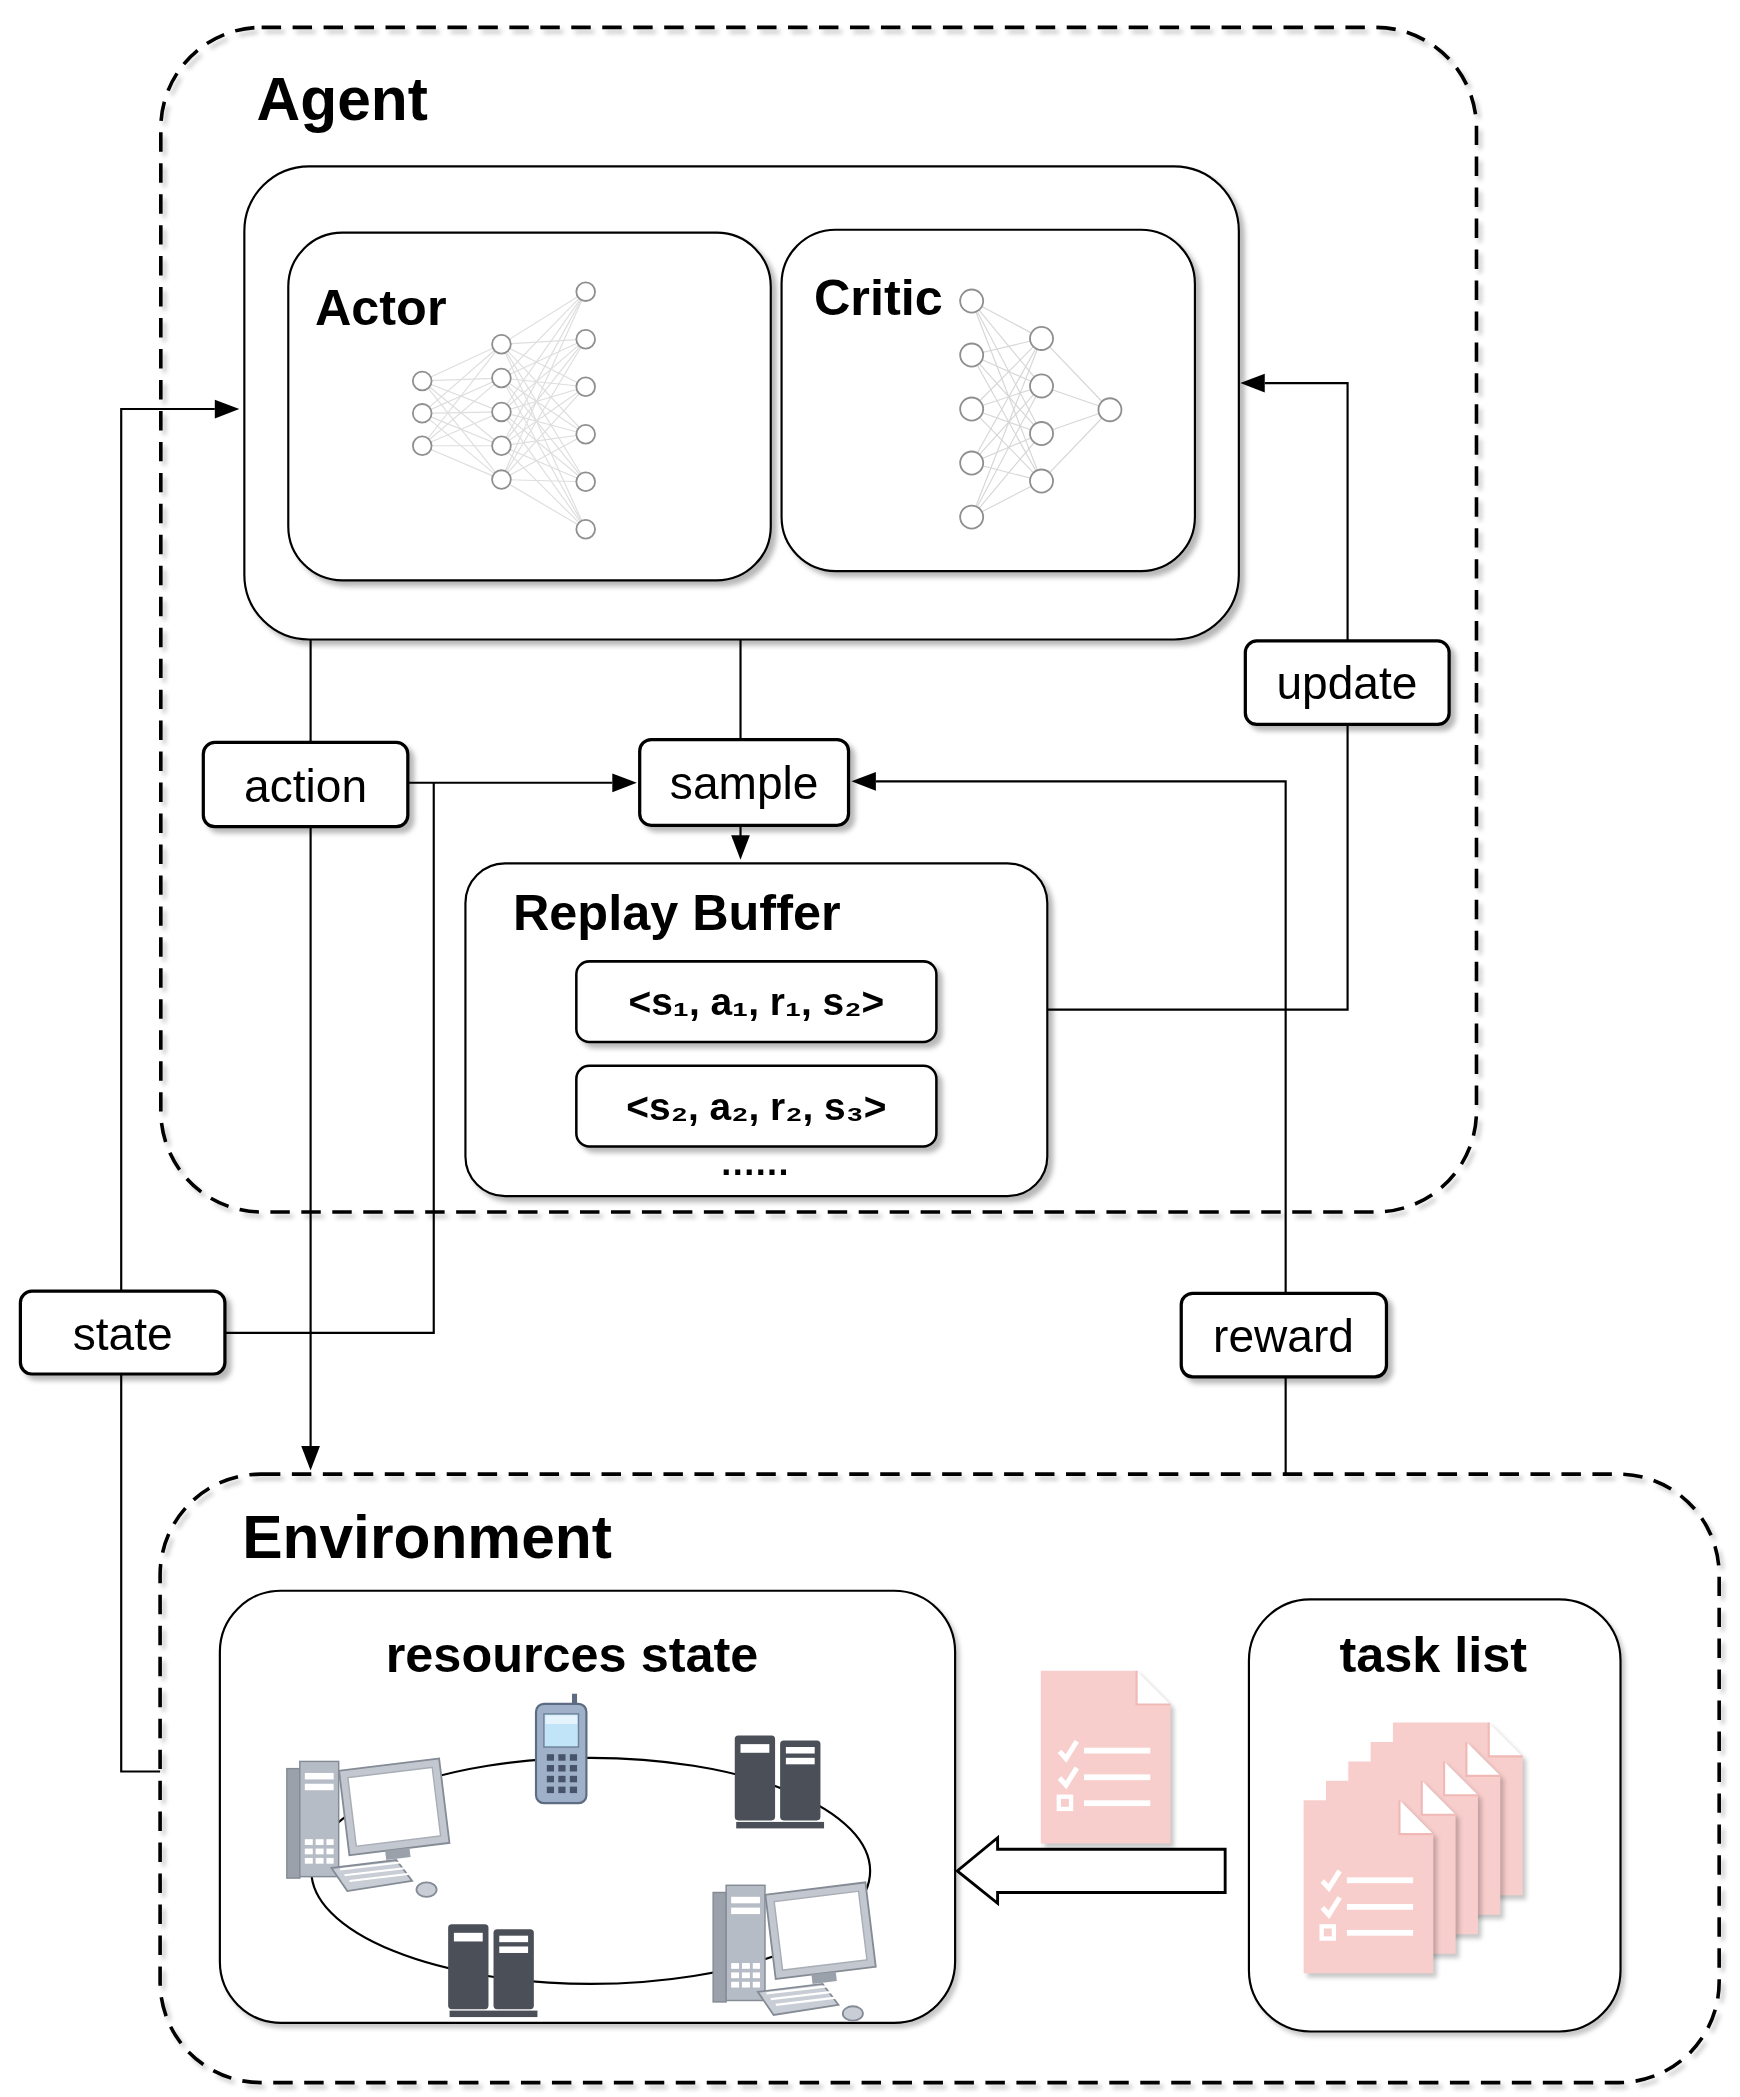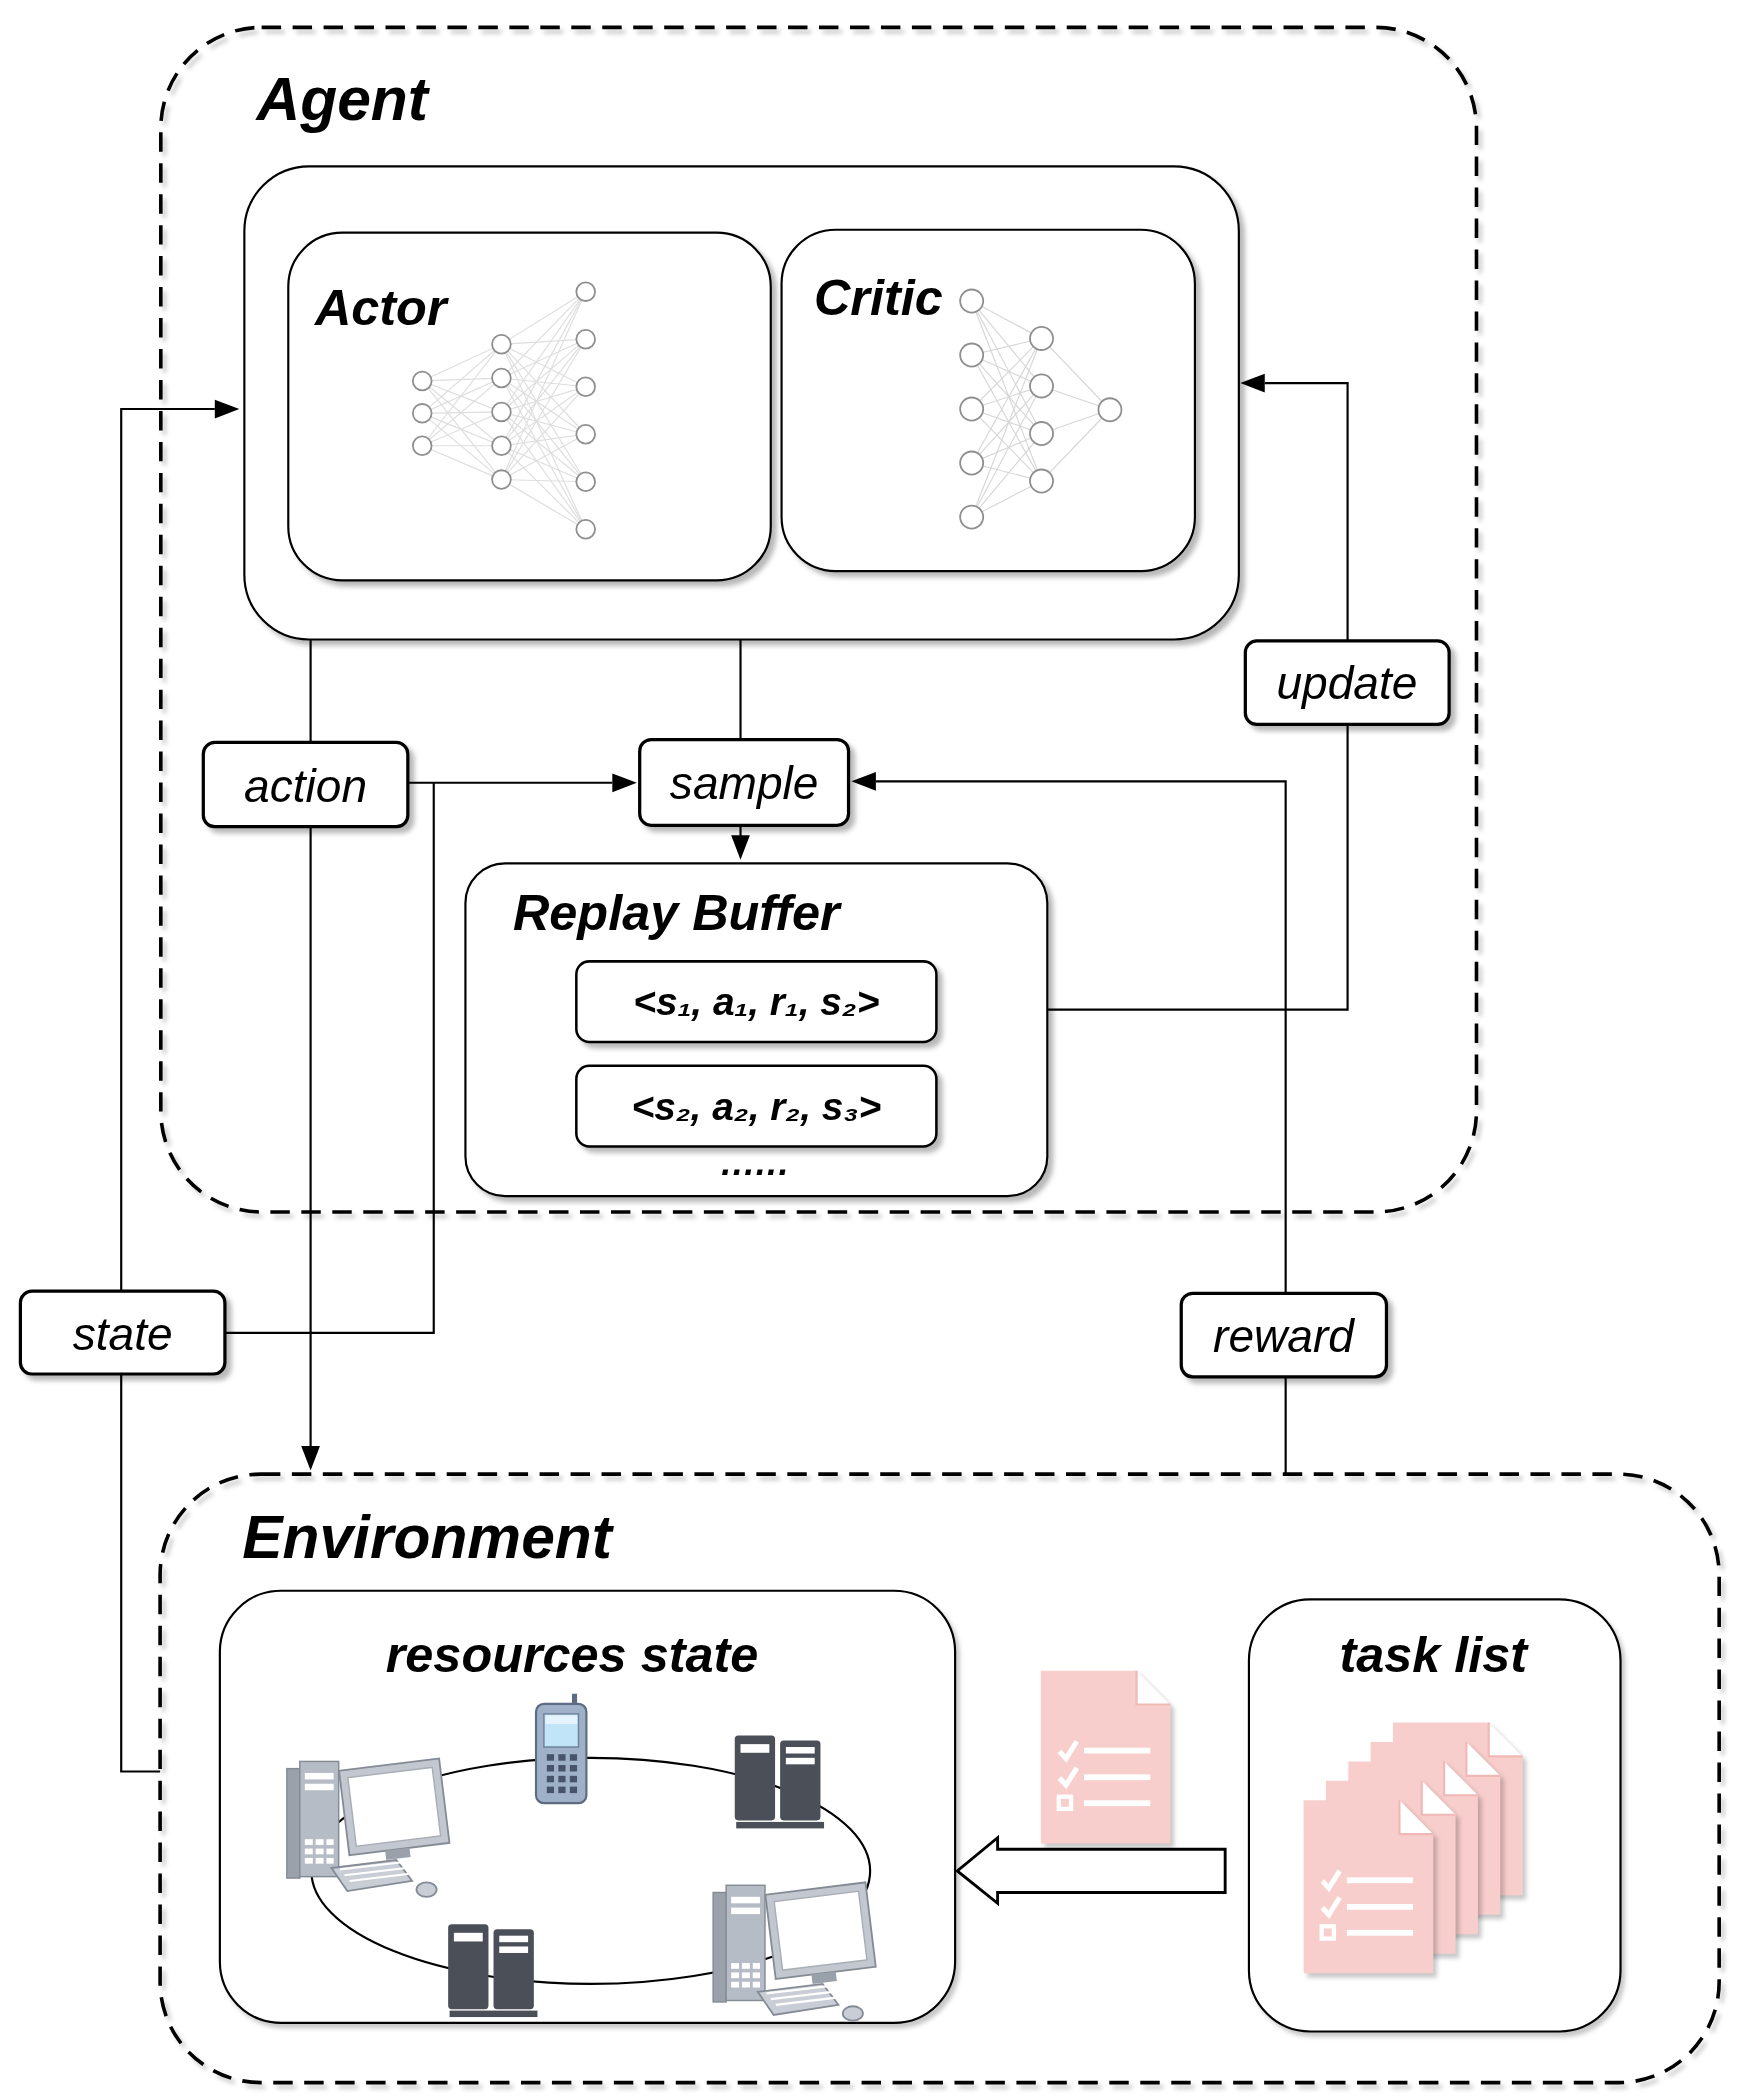--- a/index.html
+++ b/index.html
@@ -1,16 +1,16 @@
 <!DOCTYPE html>
 <html style="font-size:11.5px"><head>
 <meta charset="utf-8">
 <style>
   html,body{margin:0;padding:0;background:#ffffff;}
-  .page{width:1461px;height:2097px;position:relative;background:#fff;font-style:italic;}
+  .page{width:1461px;height:2097px;position:relative;background:#fff;}
   svg{display:block;}
   text{font-family:"Liberation Sans","DejaVu Sans",sans-serif;fill:#000;}
   .title-xl{font-size:84px;font-weight:bold;}
   .title-lg{font-size:70px;font-weight:bold;}
   .label{font-size:64px;}
   .entry{font-size:54px;font-weight:bold;}
   .dots{font-size:50px;font-weight:bold;letter-spacing:2px;}
   .shadow{filter:drop-shadow(7px 7px 4px rgba(0,0,0,0.28));}
   .softshadow{filter:drop-shadow(5px 6px 3px rgba(0,0,0,0.22));}
   .whitebox{fill:#ffffff;stroke:#000000;}

